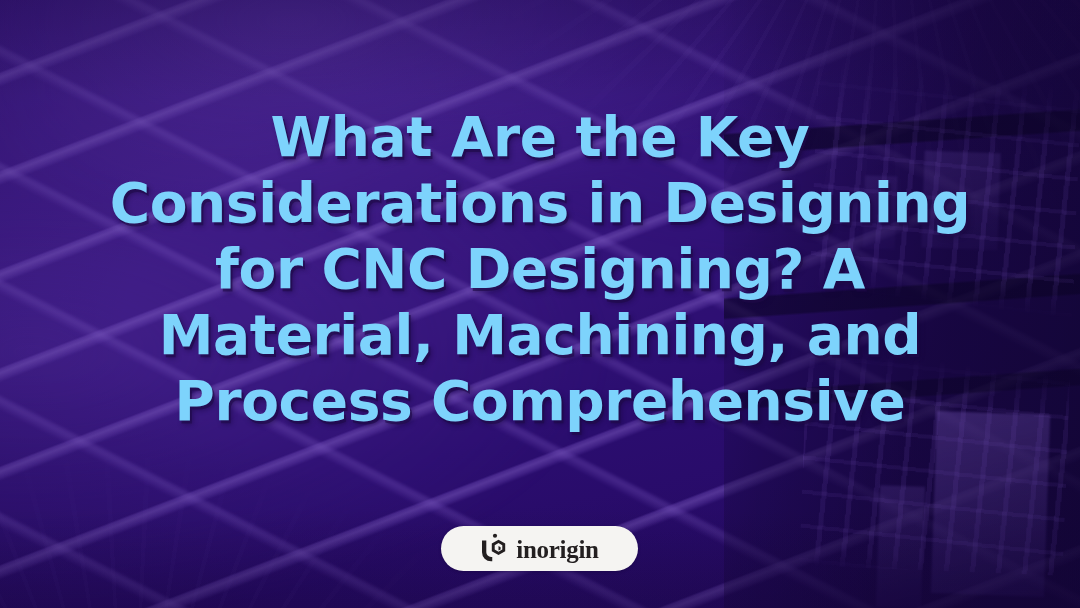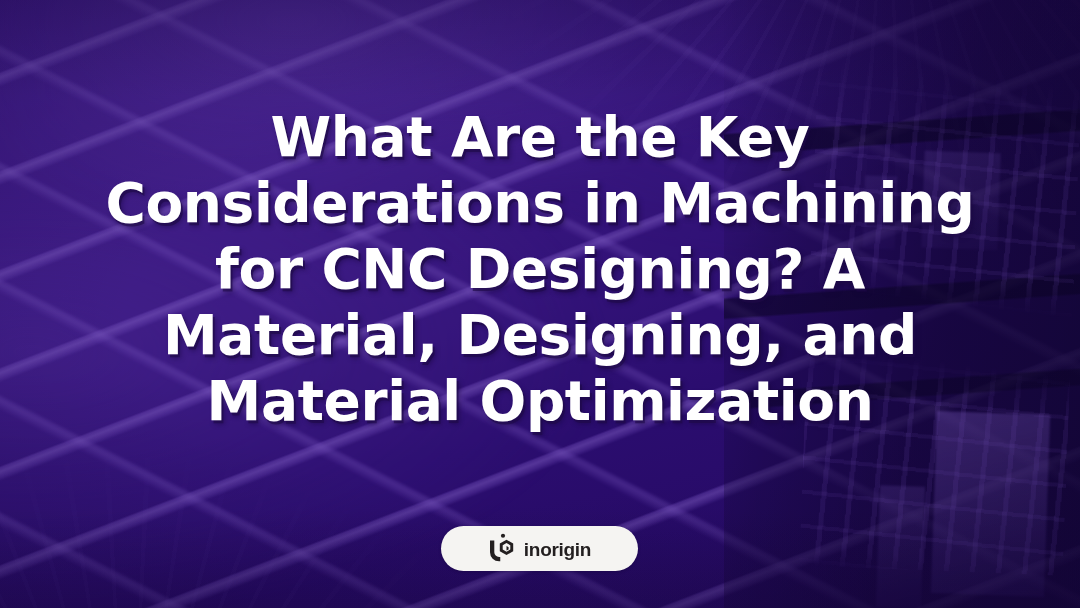--- a/index.html
+++ b/index.html
@@ -184,21 +184,21 @@
     align-items: center;
     justify-content: flex-start;
   }
 
   .headline {
     margin: 0;
     padding: 0 46px;
     width: 100%;
     box-sizing: border-box;
     text-align: center;
-    color: #ffffff;
+    color: #7dd3fc;
     font-family: "DejaVu Sans", "Liberation Sans", sans-serif;
     font-weight: bold;
     font-size: 55px;
     line-height: 66px;
     letter-spacing: -0.4px;
     margin-top: 104px;
     text-shadow:
       2px 3px 0 rgba(30, 10, 72, .62),
       3px 4px 5px rgba(20, 5, 55, .45);
   }
@@ -221,23 +221,23 @@
     box-shadow: 0 1px 3px rgba(18, 4, 50, .35);
   }
   .logo-mark {
     width: 27px;
     height: 30px;
     flex: 0 0 auto;
     display: block;
     margin-top: -1px;
   }
   .logo-word {
-    font-family: Liberation Sans, sans-serif;
+    font-family: Liberation Serif, serif;
     font-weight: bold;
-    font-size: 19px;
+    font-size: 25px;
     line-height: 1;
     letter-spacing: -0.3px;
     color: #231f20;
     margin-top: 1px;
   }
 </style>
 </head>
 <body>
 
 <div class="banner">
@@ -254,24 +254,24 @@
   <div class="bg-window w2"></div>
   <div class="bg-window w3"></div>
   <div class="bg-window w4"></div>
 
   <div class="bg-tint"></div>
   <div class="bg-vignette"></div>
 
   <div class="content">
     <h1 class="headline">
       <span class="line">What Are the Key</span>
-      <span class="line">Considerations in Machining</span>
+      <span class="line">Considerations in Designing</span>
       <span class="line">for CNC Designing? A</span>
-      <span class="line">Material, Designing, and</span>
-      <span class="line">Material Optimization</span>
+      <span class="line">Material, Machining, and</span>
+      <span class="line">Process Comprehensive</span>
     </h1>
   </div>
 
   <div class="logo-pill">
     <svg class="logo-mark" viewBox="0 0 54 60" aria-hidden="true">
 
       <circle cx="30" cy="5.5" r="4.2" fill="#231f20"></circle>
 
       <path d="M4 15 h8.6 v23.5 a9.5 9.5 0 0 0 9.5 9.5 h2.4 v8.6 h-2.4 A18.1 18.1 0 0 1 4 38.5 Z" fill="#231f20"></path>
 

